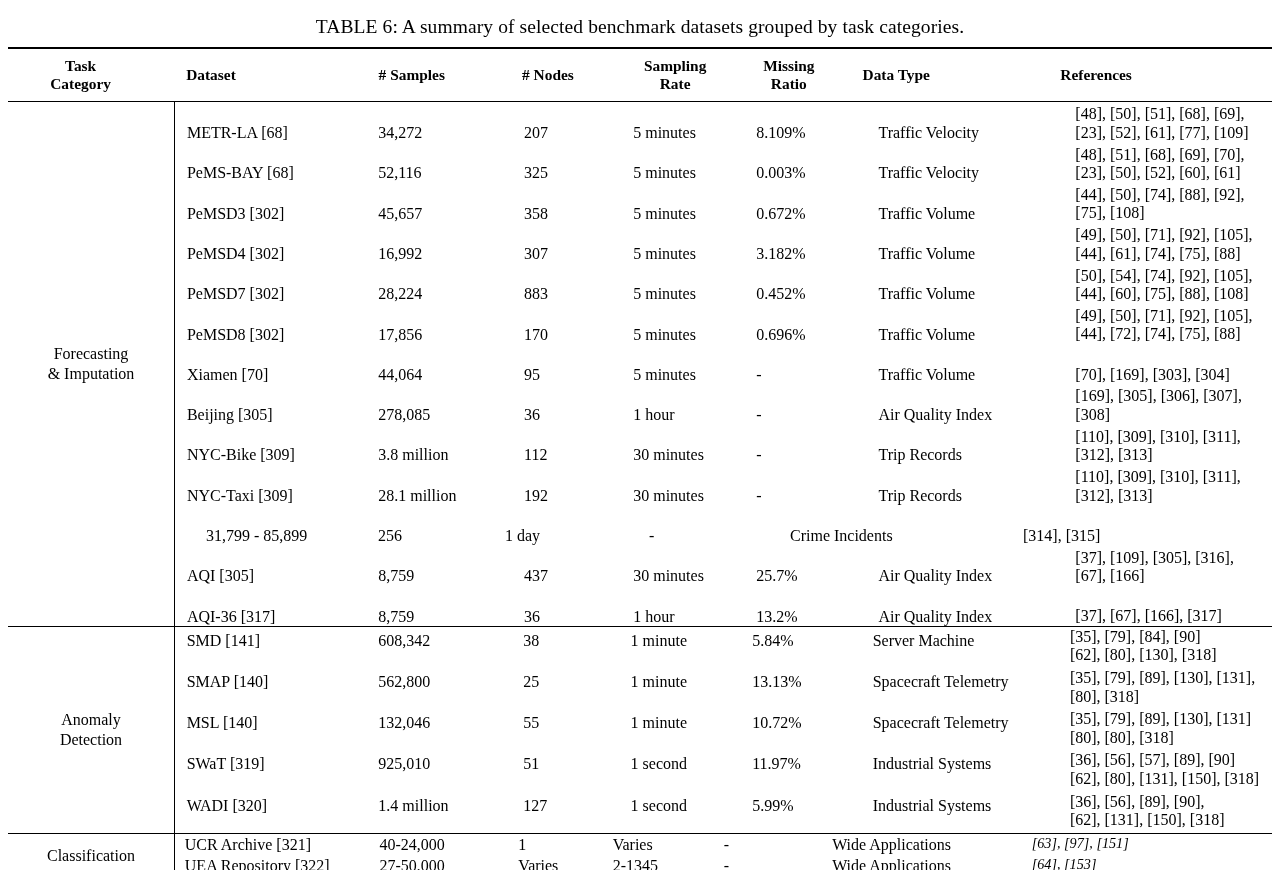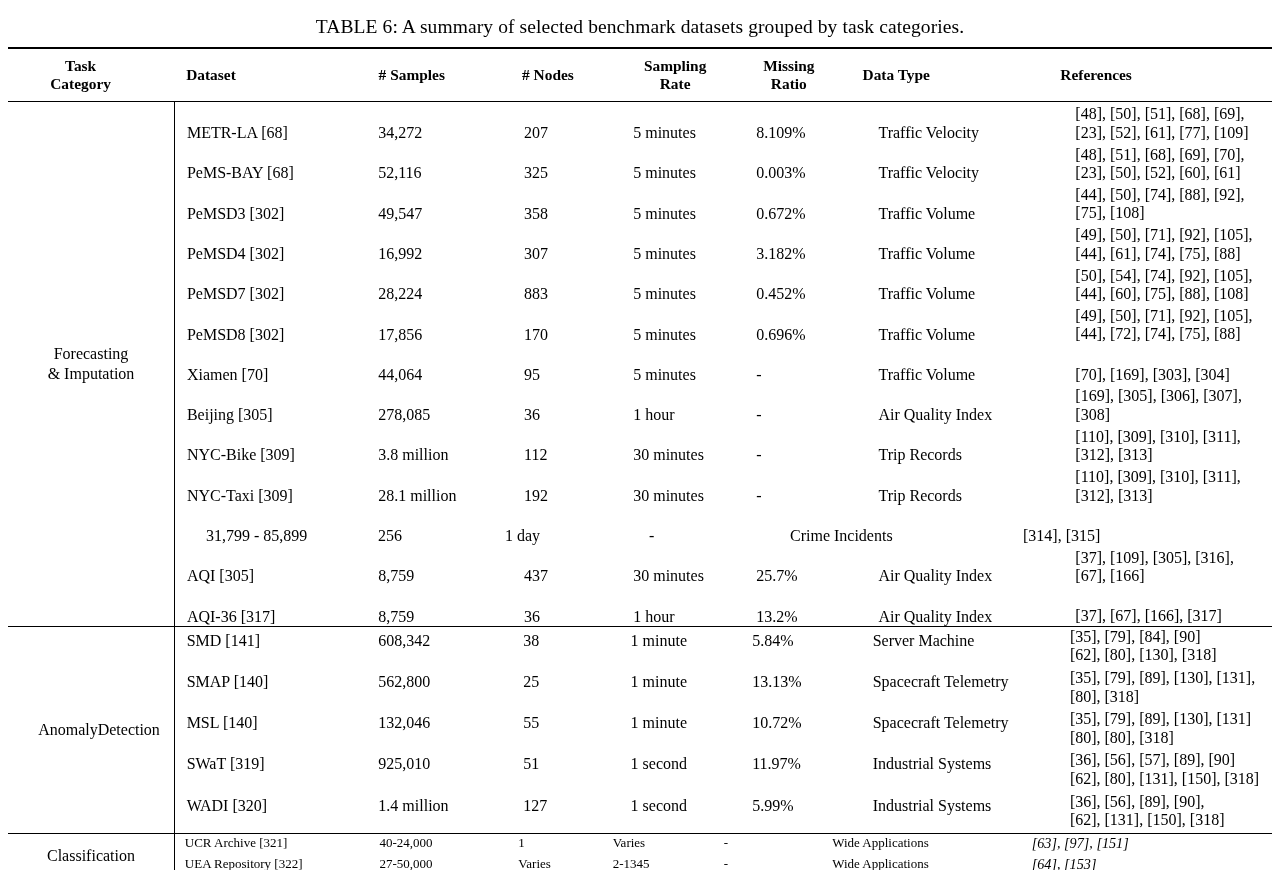--- a/index.html
+++ b/index.html
@@ -116,21 +116,21 @@
   
   .sec-forecast .datarow { height: 40.3px; align-items: flex-end; gap: 32px; }
   .sec-forecast .datarow .cell { padding-top: 4px; }
   .sec-forecast .datarow .refs { padding-top: 1px; }
 
   .sec-anom .datarow { height: 41.2px; align-items: flex-start; gap: 28px; }
   .sec-anom .datarow .cell { padding-top: 4px; }
   .sec-anom .datarow .refs { padding-top: 1px; }
 
   .sec-class .datarow { height: 21.5px; align-items: flex-start; }
-  .sec-class .datarow .cell { padding-top: 1px; font-size: 13px; }
+  .sec-class .datarow .cell { padding-top: 1px; font-size: 16px; }
   .sec-class .datarow .refs { padding-top: 1px; font-size: 14.2px; font-style: italic; }
 </style>
 </head>
 <body>
 
 <div class="page">
 
   <div class="caption">TABLE 6: A summary of selected benchmark datasets grouped by task categories.</div>
 
   <div class="table-wrap">
@@ -181,21 +181,21 @@
               <div class="cell c-node">325</div>
               <div class="cell c-rate">5 minutes</div>
               <div class="cell c-miss">0.003%</div>
               <div class="cell c-type">Traffic Velocity</div>
               <div class="cell c-ref refs">[48], [51], [68], [69], [70],
 [23], [50], [52], [60], [61]</div>
             </div>
             <div class="row datarow">
               <div class="cell c-cat"></div>
               <div class="cell c-ds dsname">PeMSD3 [302]</div>
-              <div class="cell c-samp">49,547</div>
+              <div class="cell c-samp">45,657</div>
               <div class="cell c-node">358</div>
               <div class="cell c-rate">5 minutes</div>
               <div class="cell c-miss">0.672%</div>
               <div class="cell c-type">Traffic Volume</div>
               <div class="cell c-ref refs">[44], [50], [74], [88], [92],
 [75], [108]</div>
             </div>
             <div class="row datarow">
               <div class="cell c-cat"></div>
               <div class="cell c-ds dsname">PeMSD4 [302]</div>
@@ -361,21 +361,21 @@
               <div class="cell c-ds dsname">WADI [320]</div>
               <div class="cell c-samp">1.4 million</div>
               <div class="cell c-node">127</div>
               <div class="cell c-rate">1 second</div>
               <div class="cell c-miss">5.99%</div>
               <div class="cell c-type">Industrial Systems</div>
               <div class="cell c-ref refs">[36], [56], [89], [90],
 [62], [131], [150], [318]</div>
             </div>
           </div>
-          <div class="catcell" style="position: absolute; left: 8px; top: 0px; width: 166px; height: 100%; flex-direction: row;">
+          <div class="catcell" style="position: absolute; left: 0px; top: 0px; width: 166px; height: 100%; flex-direction: column;">
             <div>Anomaly</div>
             <div>Detection</div>
           </div>
         </div>
         <div class="rule-mid"></div>
         <div class="body-block sec-class">
           <div class="vline" style="left: 166px;"></div>
           <div>
             <div class="row datarow">
               <div class="cell c-cat"></div>

